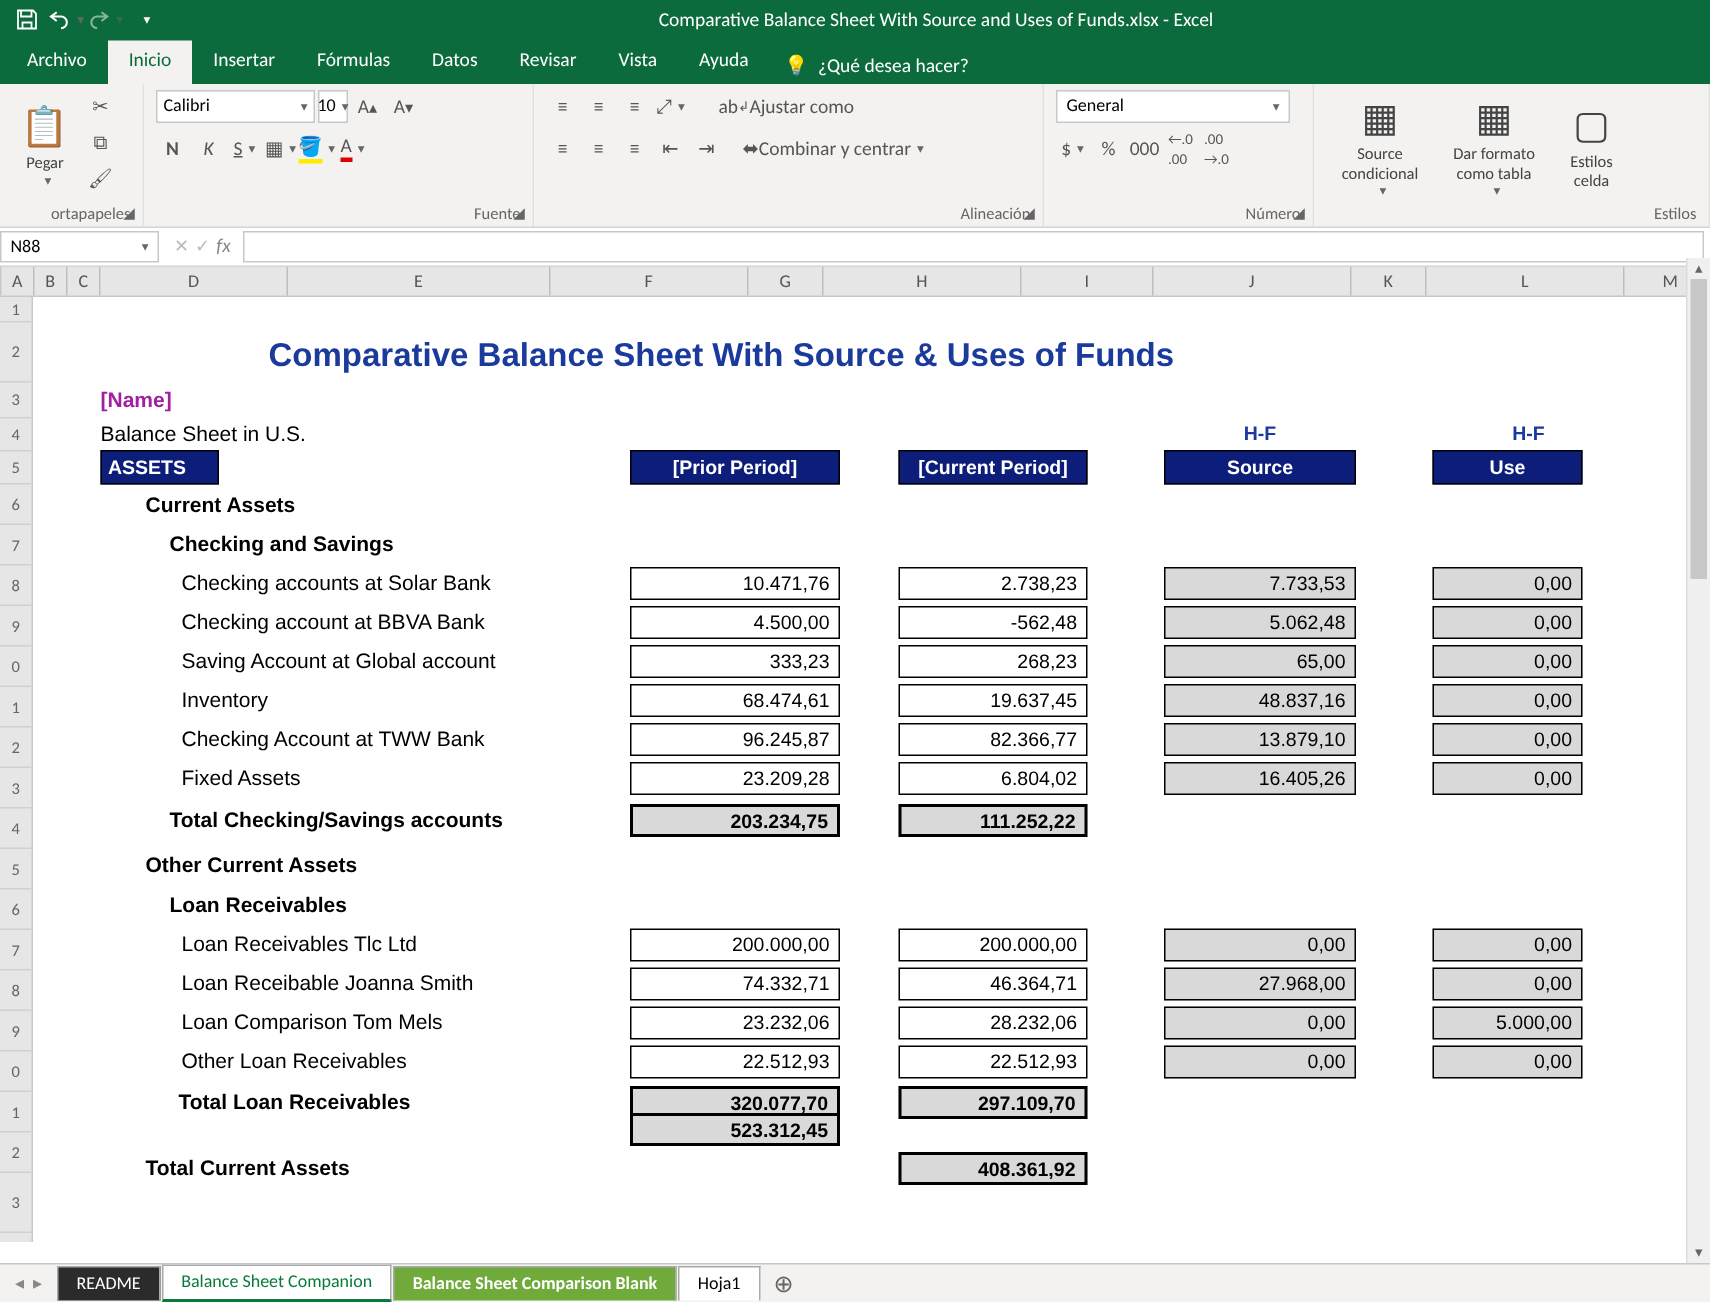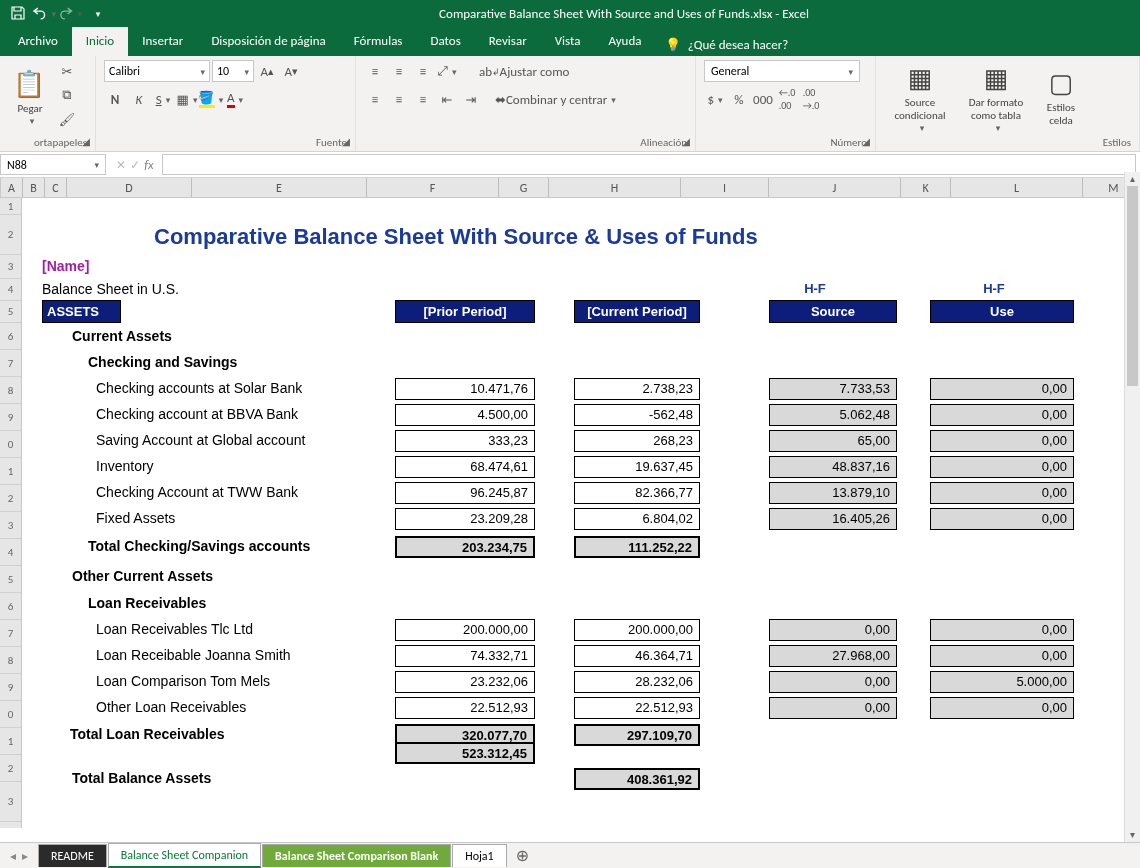--- a/index.html
+++ b/index.html
@@ -25,21 +25,21 @@
 .rgroup .launcher { position:absolute; right:3px; bottom:3px; width:12px; height:12px; font-size:10px; color:#666; text-align:center; line-height:12px; }
 
 .big-btn { display:flex; flex-direction:column; align-items:center; justify-content:center; width:44px; height:74px; font-size:11px; color:#444; }
 .big-btn .ico { font-size:26px; margin-bottom:2px; }
 .mini-btn { width:22px; height:22px; display:flex; align-items:center; justify-content:center; font-size:13px; color:#555; border:1px solid transparent; }
 .mini-col { display:flex; flex-direction:column; gap:2px; }
 .mini-row { display:flex; gap:2px; align-items:center; }
 
 .font-sel { border:1px solid #c8c8c8; background:#fff; height:22px; padding:2px 4px; font-size:12px; display:flex; align-items:center; justify-content:space-between; }
 .font-name { width:106px; }
-.font-size { width:42px; }
+.font-size { width:20px;justify-content:center; }
 .drop { font-size:9px; color:#666; margin-left:4px; }
 
 .num-sel { border:1px solid #c8c8c8; background:#fff; height:22px; width:156px; padding:2px 6px; font-size:12px; display:flex; align-items:center; justify-content:space-between; }
 
 
 .fbar { height:26px; background:#fff; border-bottom:1px solid #d4d4d4; display:flex; align-items:stretch; }
 .namebox { width:106px; border:1px solid #c8c8c8; background:#fff; display:flex; align-items:center; padding:0 6px; font-size:12px; margin:2px 2px 2px 0; }
 .namebox .drop { margin-left:auto; }
 .fx-btns { display:flex; align-items:center; gap:4px; padding:0 8px; }
 .fx-btn { color:#888; font-size:13px; font-style:italic; }
@@ -48,21 +48,21 @@
 
 .colhdr { height:20px; background:#e6e6e6; display:flex; border-bottom:1px solid #c8c8c8;}
 .colhdr .rowcorner { width:22px; border-right:1px solid #c8c8c8; background:#e6e6e6; }
 .colhdr .ch { border-right:1px solid #bdbdbd; text-align:center; font-size:12px; color:#555; line-height:20px; }
 
 
 .grid { position:relative; height:630px; display:flex; background:#fff; }
 .rowhdrs { width:22px; background:#e6e6e6; border-right:1px solid #c8c8c8; }
 .rowhdrs .rh { height:27px; border-bottom:1px solid #d0d0d0; text-align:center; font-size:11px; color:#666; line-height:27px; }
 .rowhdrs .rh.small { height:17px; line-height:17px; }
-.sheet { flex:1; position:relative; overflow:hidden; }
+.sheet { flex:1; position:relative; overflow:hidden;margin-left:25px; }
 
 .sheet .title-c { position:absolute; left:132px; top:26px; font-size:22px; font-weight:bold; color:#1a3a9c; font-family:Arial,sans-serif; }
 .label-c { position:absolute; font-size:14px; font-family:Arial,sans-serif; }
 .name-c { left:20px; top:60px; color:#a020a0; font-weight:bold; }
 .bs-label { left:20px; top:83px; }
 
 .hdr-box { position:absolute; background:#0c1e7a; color:#fff; font-weight:bold; font-family:Arial; text-align:center; padding:3px 0; font-size:13px; border:1px solid #000; }
 .hf-label { position:absolute; color:#1a3a9c; font-weight:bold; font-family:Arial; font-size:13px; text-align:center; }
 
 .section-h { position:absolute; font-weight:bold; font-family:Arial; font-size:14px; }
@@ -70,22 +70,22 @@
 .row-label { position:absolute; font-family:Arial; font-size:14px; left:74px; }
 .total-label { position:absolute; font-family:Arial; font-size:14px; font-weight:bold; }
 
 .cell { position:absolute; border:1px solid #000; background:#fff; height:22px; text-align:right; padding:2px 6px; font-family:Arial; font-size:13px; }
 .cell.grey { background:#d9d9d9; }
 .cell.total { background:#d9d9d9; font-weight:bold; border:2px solid #000; }
 
 
 .c-prior { left:373px; width:140px; }
 .c-curr  { left:552px; width:126px; }
-.c-src   { left:747px; width:128px; }
-.c-use   { left:908px; width:144px; }
+.c-src   { left:729px; width:128px; }
+.c-use   { left:908px; width:100px; }
 
 
 .tabbar { position:absolute; bottom:0; left:0; right:0; height:26px; background:#f3f2f1; border-top:1px solid #c8c8c8; display:flex; align-items:center; }
 .tab-nav { display:flex; gap:2px; padding:0 8px; }
 .tab-nav span { color:#888; font-size:12px; padding:0 2px; }
 .stab { padding:4px 12px; font-size:12px; border:1px solid #aaa; border-bottom:none; background:#fff; margin-right:1px; cursor:pointer; }
 .stab.dark { background:#2b2b2b; color:#fff; }
 .stab.green { background:#fff; color:#0a7a3a; border-bottom:2px solid #0a7a3a; }
 .stab.active { background:#6faa3a; color:#fff; font-weight:bold; }
 .addtab { padding:0 8px; color:#666; font-size:16px; }
@@ -122,21 +122,20 @@
         <span class="drop" style="color:#fff">▾</span>
       </div>
   </div>
   <div class="title">Comparative Balance Sheet With Source and Uses of Funds.xlsx  -  Excel</div>
 </div>
 
 <div class="ribtabs">
   <div class="ribtab">Archivo</div>
   <div class="ribtab active">Inicio</div>
   <div class="ribtab">Insertar</div>
-  <div class="ribtab">Disposición de página</div>
   <div class="ribtab">Fórmulas</div>
   <div class="ribtab">Datos</div>
   <div class="ribtab">Revisar</div>
   <div class="ribtab">Vista</div>
   <div class="ribtab">Ayuda</div>
   <div class="tell">
     <span>💡</span>
     <span>¿Qué desea hacer?</span>
   </div>
 </div>
@@ -397,25 +396,25 @@
      <div class="cell c-curr" style="top:473px">28.232,06</div>
      <div class="cell grey c-src" style="top:473px">0,00</div>
      <div class="cell grey c-use" style="top:473px">5.000,00</div>
         <div class="row-label" style="top:501px">Other Loan Receivables</div>
      <div class="cell c-prior" style="top:499px">22.512,93</div>
      <div class="cell c-curr" style="top:499px">22.512,93</div>
      <div class="cell grey c-src" style="top:499px">0,00</div>
      <div class="cell grey c-use" style="top:499px">0,00</div>
       </div>
 
-    <div class="total-label" style="left:48px;top:528px">Total Loan Receivables</div>
+    <div class="total-label" style="left:72px;top:528px">Total Loan Receivables</div>
     <div class="cell total c-prior" style="top:526px">320.077,70</div>
     <div class="cell total c-curr" style="top:526px">297.109,70</div>
 
-    <div class="total-label" style="left:50px;top:572px">Total Balance Assets</div>
+    <div class="total-label" style="left:50px;top:572px">Total Current Assets</div>
     <div class="cell total c-prior" style="top:544px">523.312,45</div>
     <div class="cell total c-curr" style="top:570px">408.361,92</div>
   </div>
 </div>
 
 <div class="vscroll">
   <div class="arr" style="top:0">▴</div>
   <div class="thumb"></div>
   <div class="arr" style="bottom:0">▾</div>
 </div>

